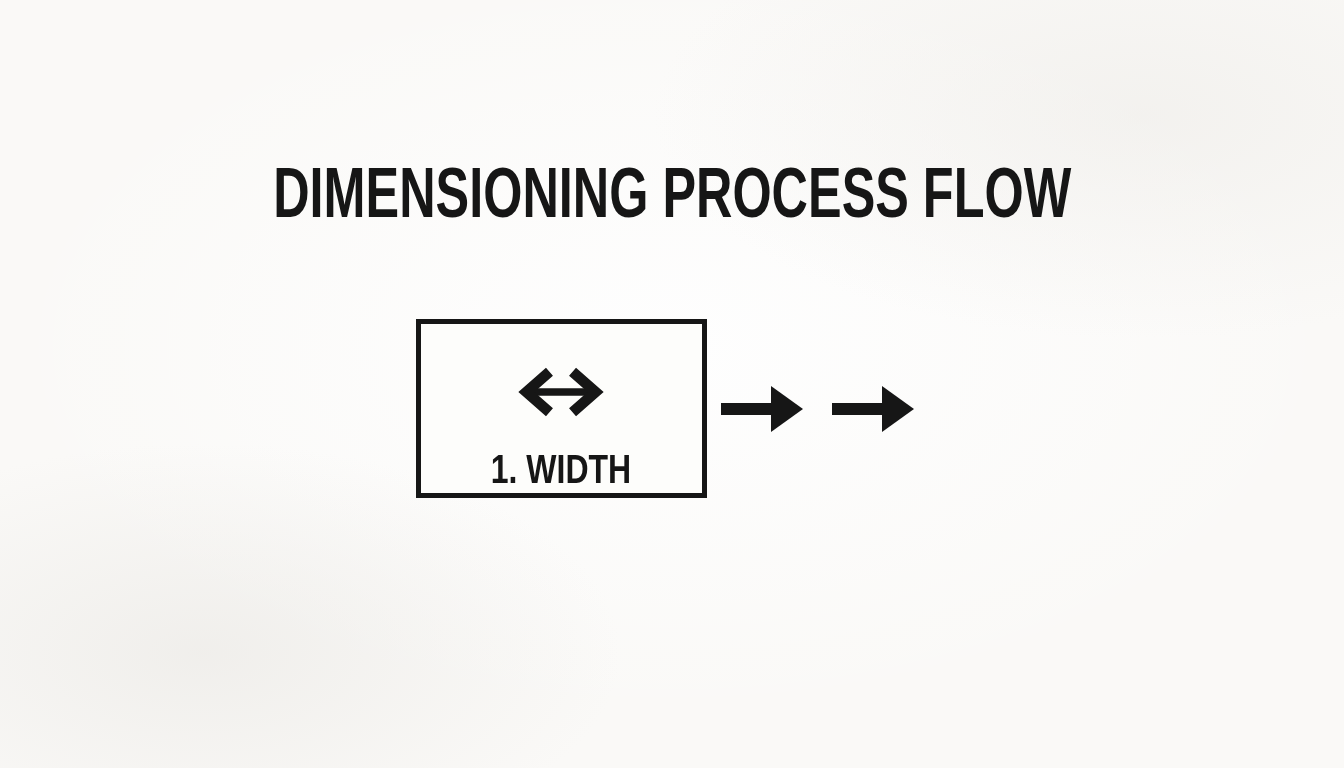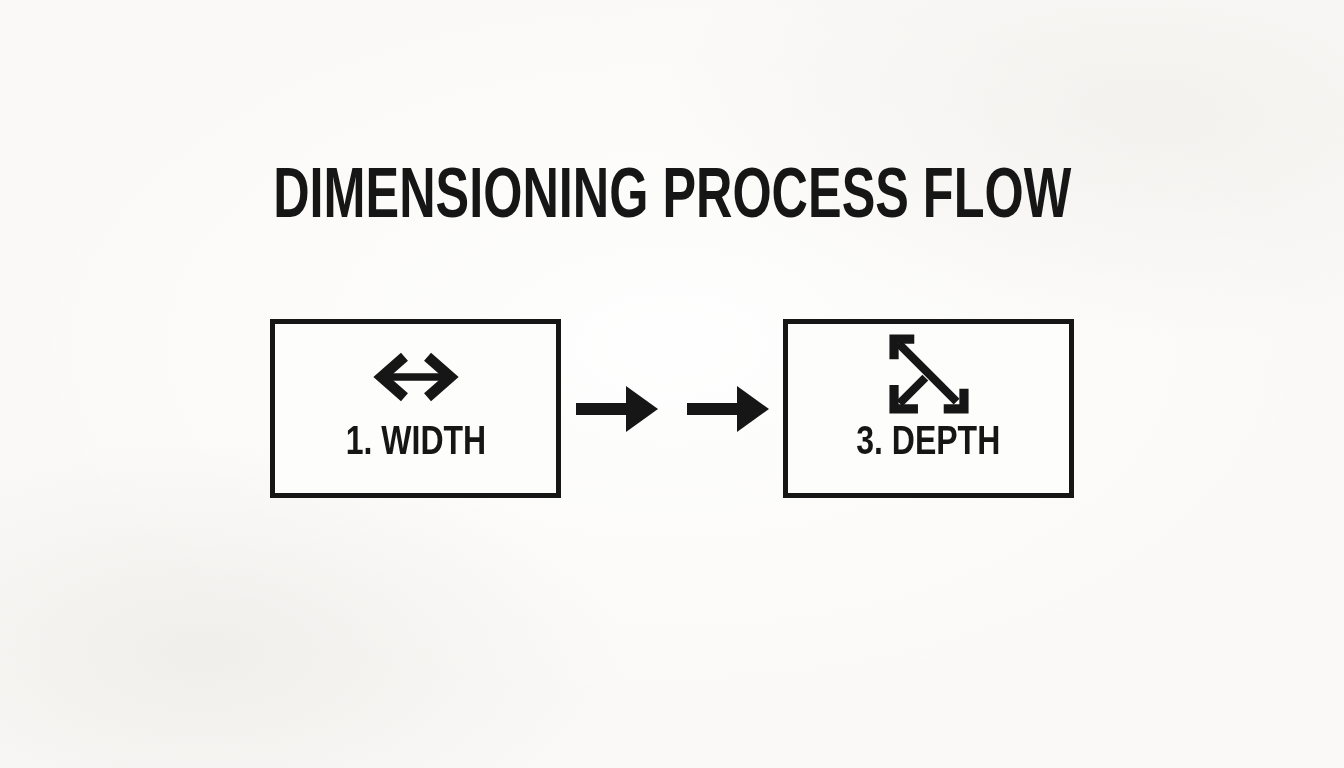--- a/index.html
+++ b/index.html
@@ -39,21 +39,21 @@
     align-items:center;
   }
   .step-box{
     width:291px;height:179px;
     background:var(--box);
     border:5px solid var(--ink);
     display:flex;
     flex-direction:column;
     align-items:center;
     justify-content:flex-end;
-    padding-bottom:32px;
+    padding-bottom:3px;
     position:relative;
   }
   .icon-slot{
     flex:1;
     display:flex;
     align-items:center;
     justify-content:center;
     width:100%;
     padding-top:10px;
   }
@@ -106,29 +106,15 @@
     </div>
 
 
     <div class="connector">
       <svg width="86" height="50" viewBox="0 0 86 50">
         <rect class="fill" x="2" y="19" width="54" height="12"></rect>
         <polygon class="fill" points="52,2 52,48 84,25"></polygon>
       </svg>
     </div>
 
-    <div class="step-box">
-      <div class="icon-slot">
-        <svg width="92" height="92" viewBox="0 0 100 100">
-          <path class="stroke" d="M17,17 L80,80" stroke-width="9"></path>
-          <path class="stroke" d="M12,34 L12,12 L34,12" stroke-width="10"></path>
-          <path class="stroke" d="M88,66 L88,88 L66,88" stroke-width="10"></path>
-          <path class="stroke" d="M46,54 L18,82" stroke-width="9"></path>
-          <path class="stroke" d="M12,62 L12,88 L38,88" stroke-width="10"></path>
-        </svg>
-      </div>
-      <div class="step-label">
-        <span class="condense-label">3. DEPTH</span>
-      </div>
-    </div>
 
   </div>
 </div>
 
 </body></html>

